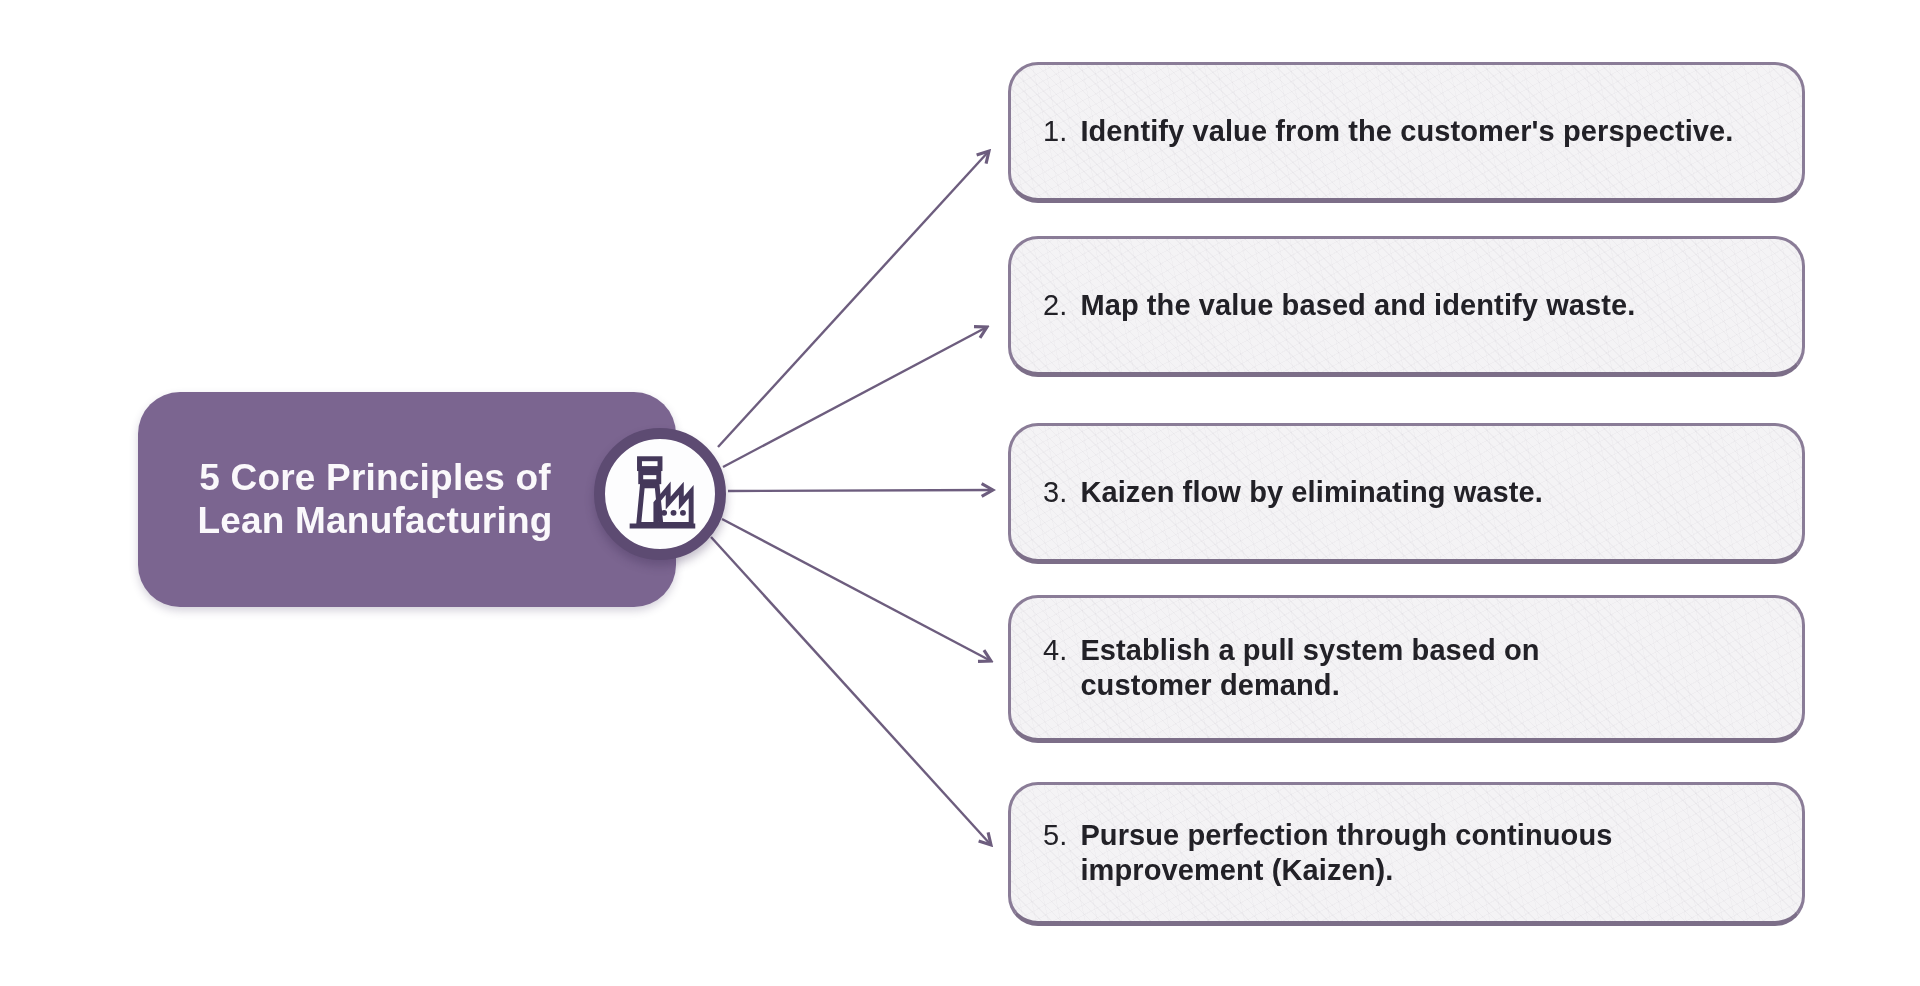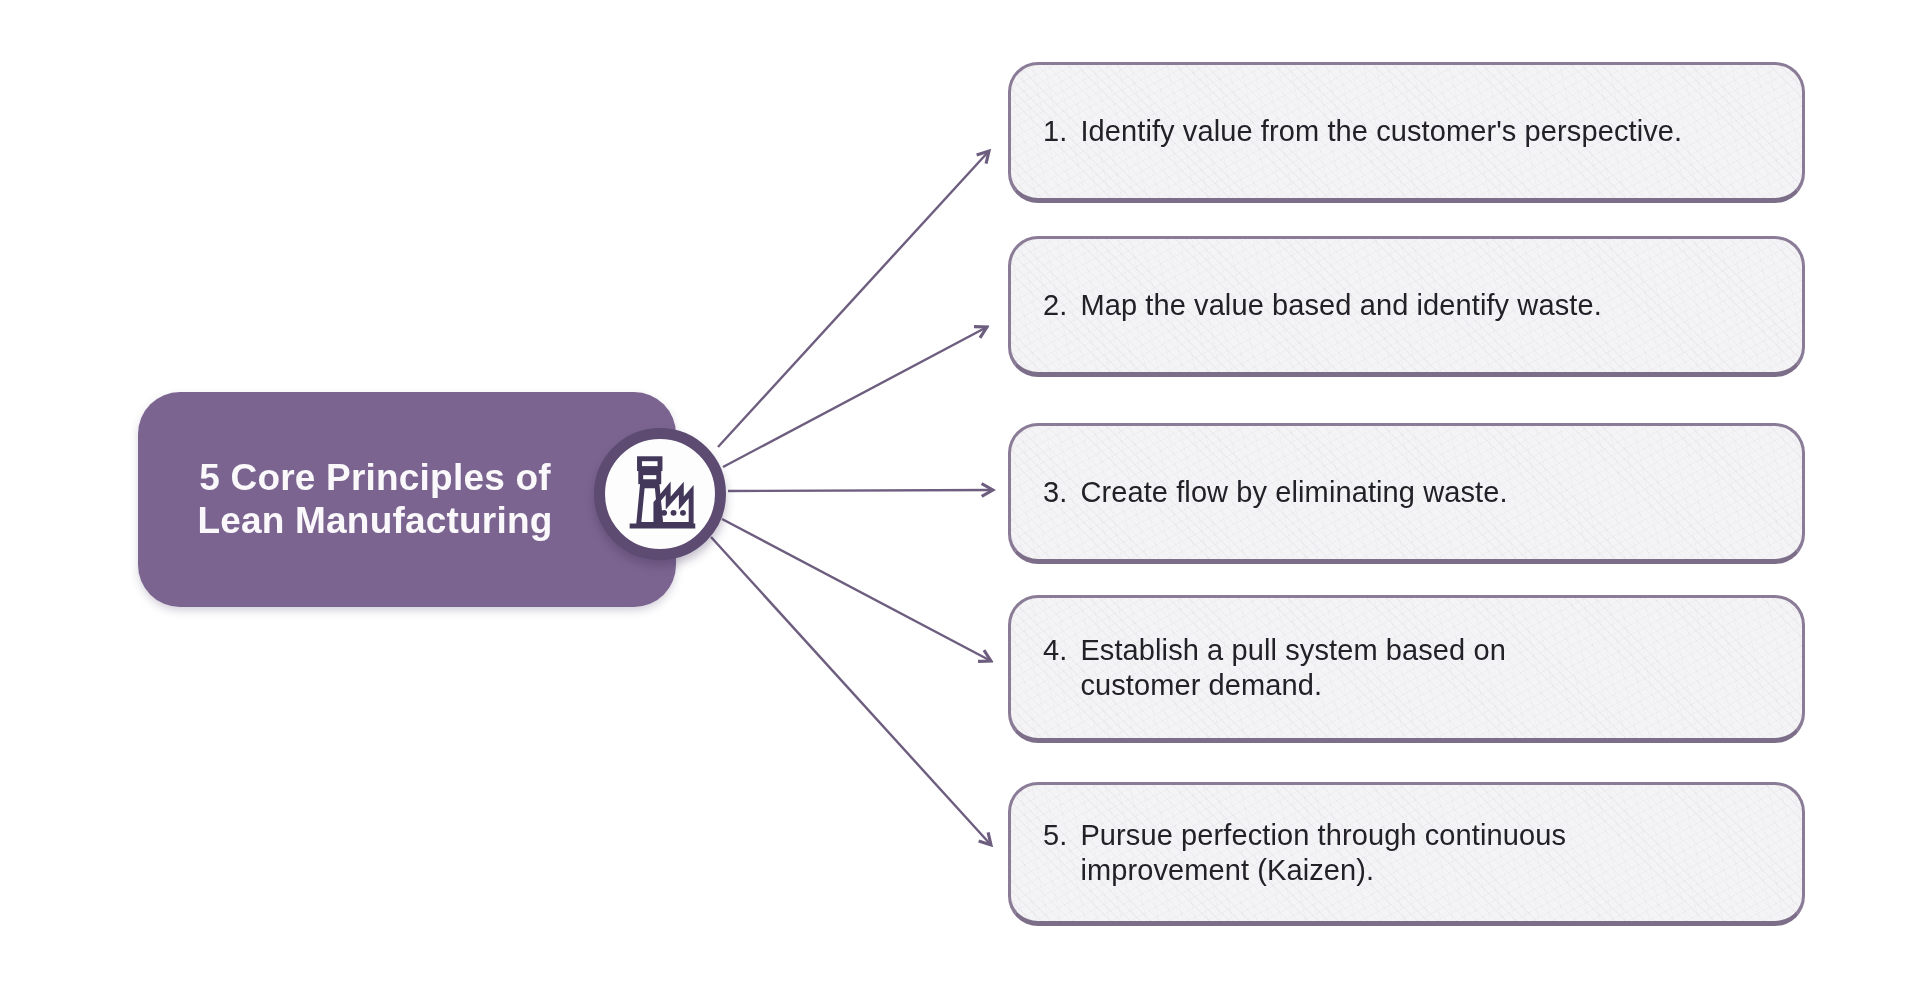--- a/index.html
+++ b/index.html
@@ -83,21 +83,21 @@
   .pbox .line {
     display: flex;
     align-items: flex-start;
     color: #222127;
     font-size: 29px;
     font-weight: 400;
     line-height: 1.22;
     letter-spacing: 0.1px;
   }
   .pbox .num { flex: 0 0 auto; margin-right: 13px; }
-  .pbox .txt { white-space: pre-line; }
+  .pbox .txt { white-space: pre-line; font-weight: bold; }
 
   .pbox-1 { top: 62px;  height: 141px; }
   .pbox-2 { top: 236px; height: 141px; }
   .pbox-3 { top: 423px; height: 141px; }
   .pbox-4 { top: 595px; height: 148px; }
   .pbox-5 { top: 782px; height: 144px; }
 </style>
 </head>
 <body>
 
@@ -155,21 +155,21 @@
   <div class="pbox pbox-2">
     <div class="line">
       <span class="num">2.</span>
       <span class="txt">Map the value based and identify waste.</span>
     </div>
   </div>
 
   <div class="pbox pbox-3">
     <div class="line">
       <span class="num">3.</span>
-      <span class="txt">Create flow by eliminating waste.</span>
+      <span class="txt">Kaizen flow by eliminating waste.</span>
     </div>
   </div>
 
   <div class="pbox pbox-4">
     <div class="line">
       <span class="num">4.</span>
       <span class="txt">Establish a pull system based on
 customer demand.</span>
     </div>
   </div>

